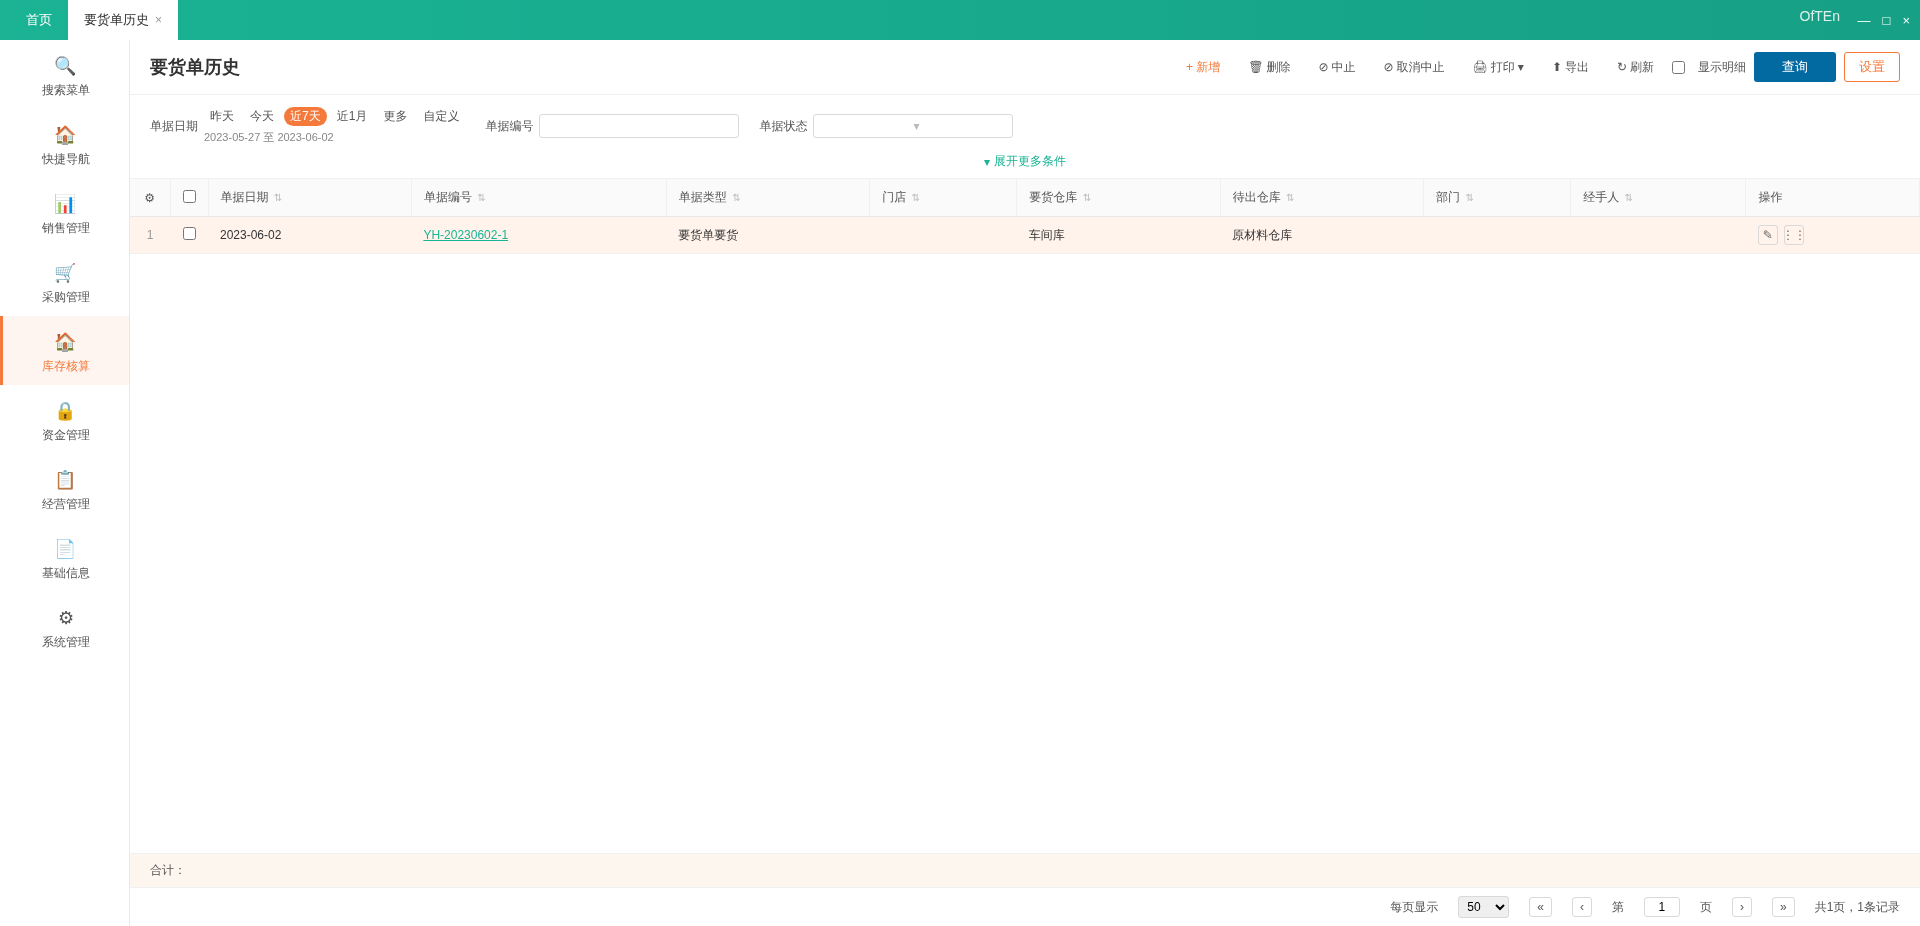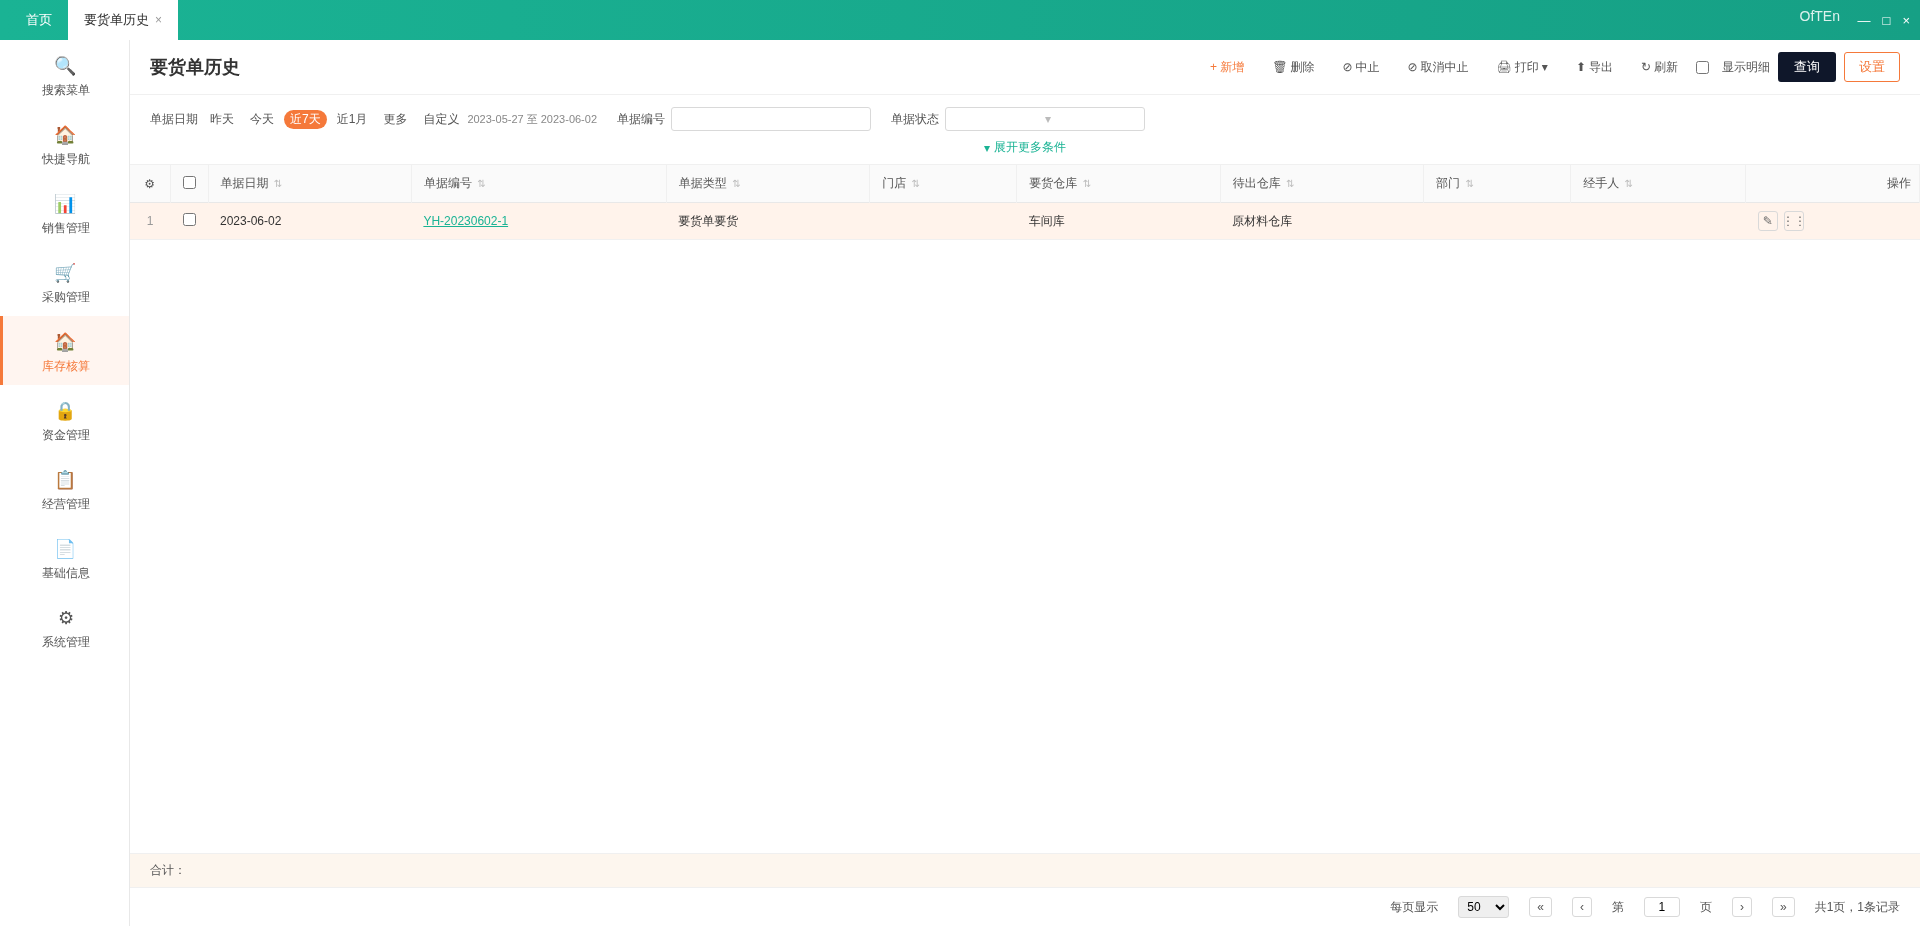--- a/index.html
+++ b/index.html
@@ -118,25 +118,25 @@
       align-items: center;
       gap: 3px;
       padding: 5px 10px;
       border: none;
       background: transparent;
       cursor: pointer;
       color: #555;
       font-size: 12px;
     }
     .btn-primary {
-      background: #0f172a;
+      background: #0369a1;
       color: #fff;
       border: none;
       border-radius: 3px;
-      padding: 6px 16px;
+      padding: 6px 28px;
       cursor: pointer;
       font-size: 13px;
     }
     .btn-setting {
       background: #fff;
       color: #f5793a;
       border: 1px solid #f5793a;
       border-radius: 3px;
       padding: 5px 14px;
       cursor: pointer;
@@ -403,21 +403,21 @@
         <button class="btn-primary">查询</button>
         <button class="btn-setting">设置</button>
       </div>
     </div>
 
     <div class="filter-bar">
       <div class="filter-row">
 
         <div class="filter-item">
           <span class="filter-label">单据日期</span>
-          <div style="display:flex;gap:2px;">
+          <div style="display:flex;flex-direction:column;gap:2px;">
             <div class="date-shortcuts">
               <span class="date-shortcut">昨天</span>
               <span class="date-shortcut">今天</span>
               <span class="date-shortcut active">近7天</span>
               <span class="date-shortcut">近1月</span>
               <span class="date-shortcut">更多</span>
               <span class="date-shortcut">自定义</span>
             </div>
             <div class="date-range">2023-05-27 至 2023-06-02</div>
           </div>
@@ -476,21 +476,21 @@
               <span class="sort-icon">⇅</span>
             </th>
             <th>
               <span>部门</span>
               <span class="sort-icon">⇅</span>
             </th>
             <th>
               <span>经手人</span>
               <span class="sort-icon">⇅</span>
             </th>
-            <th style="text-align:right;padding-right:8px;">
+            <th style="padding-right:8px;">
               <span>操作</span>
             </th>
           </tr>
         </thead>
         <tbody>
           <tr class="highlighted">
             <td class="row-num">1</td>
             <td class="check-col">
               <input type="checkbox" style="">
             </td>

